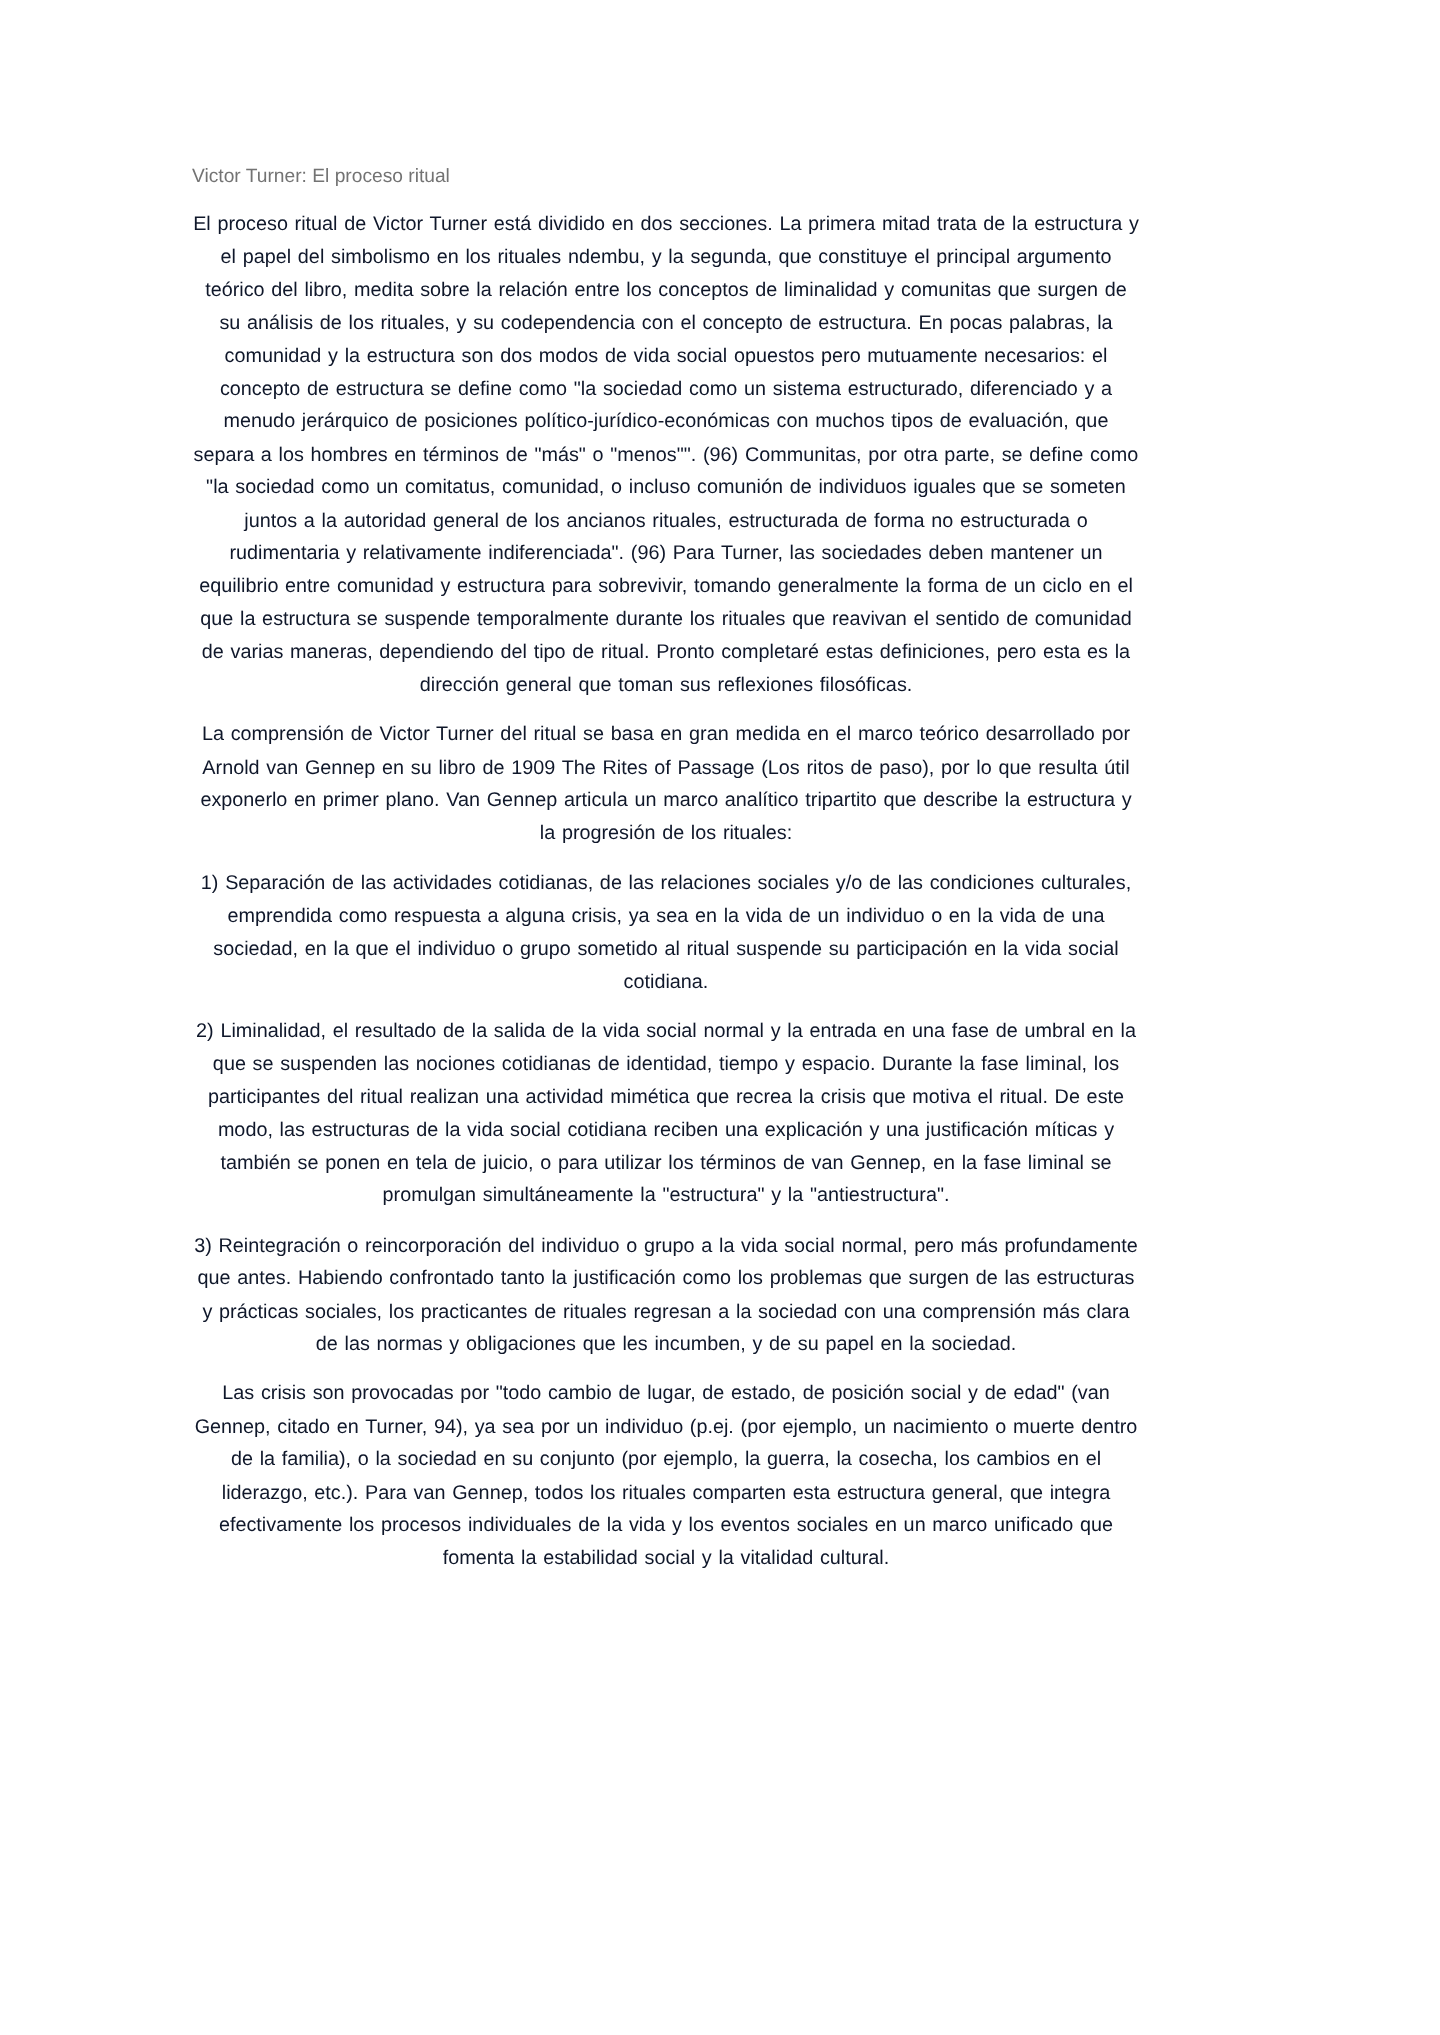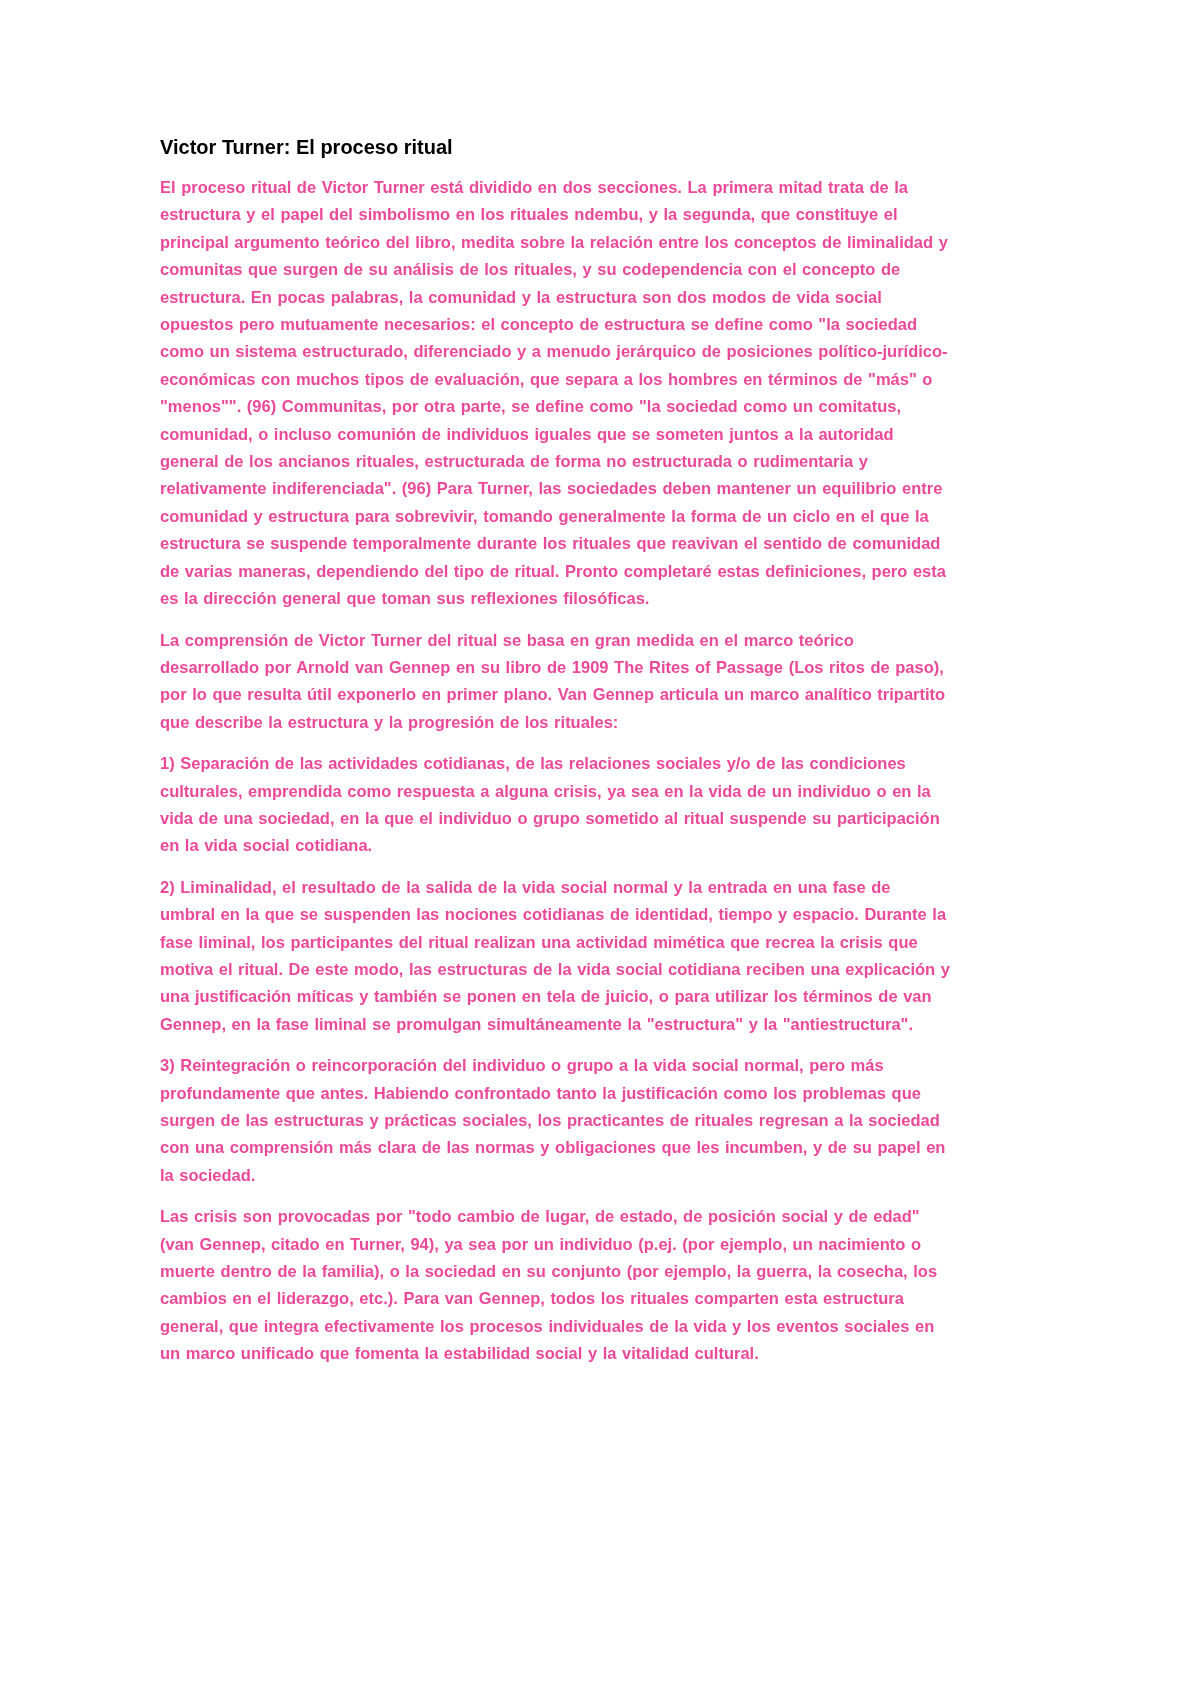--- a/index.html
+++ b/index.html
@@ -16,34 +16,34 @@
     font-family: "Liberation Sans", "DejaVu Sans", sans-serif;
     color: #262626;
   }
   .content {
     position: absolute;
     left: 160px;
     top: 134px;
     width: 790px;
   }
   .doc-title {
-    font-size: 20px;
-    font-weight: 700;
+    font-size: 16px;
+    font-weight: 400;
     line-height: 27px;
     margin: 0 0 13px 0;
-    color: #000000;
+    color: #737373;
   }
   .para {
     font-size: 16.5px;
-    font-weight: 700;
+    font-weight: 400;
     line-height: 27.4px;
     margin: 0 0 14px 0;
-    text-align: left;
+    text-align: center;
     word-spacing: 1px;
-    color: #ec4899;
+    color: #0f172a;
   }
 </style>
 </head>
 <body>
 
 <div class="page">
   <div class="content">
     <h1 class="doc-title">Victor Turner: El proceso ritual</h1>
     <div>
         <p class="para">El proceso ritual de Victor Turner está dividido en dos secciones. La primera mitad trata de la estructura y el papel del simbolismo en los rituales ndembu, y la segunda, que constituye el principal argumento teórico del libro, medita sobre la relación entre los conceptos de liminalidad y comunitas que surgen de su análisis de los rituales, y su codependencia con el concepto de estructura. En pocas palabras, la comunidad y la estructura son dos modos de vida social opuestos pero mutuamente necesarios: el concepto de estructura se define como "la sociedad como un sistema estructurado, diferenciado y a menudo jerárquico de posiciones político-jurídico-económicas con muchos tipos de evaluación, que separa a los hombres en términos de "más" o "menos"". (96) Communitas, por otra parte, se define como "la sociedad como un comitatus, comunidad, o incluso comunión de individuos iguales que se someten juntos a la autoridad general de los ancianos rituales, estructurada de forma no estructurada o rudimentaria y relativamente indiferenciada". (96) Para Turner, las sociedades deben mantener un equilibrio entre comunidad y estructura para sobrevivir, tomando generalmente la forma de un ciclo en el que la estructura se suspende temporalmente durante los rituales que reavivan el sentido de comunidad de varias maneras, dependiendo del tipo de ritual. Pronto completaré estas definiciones, pero esta es la dirección general que toman sus reflexiones filosóficas.</p>

